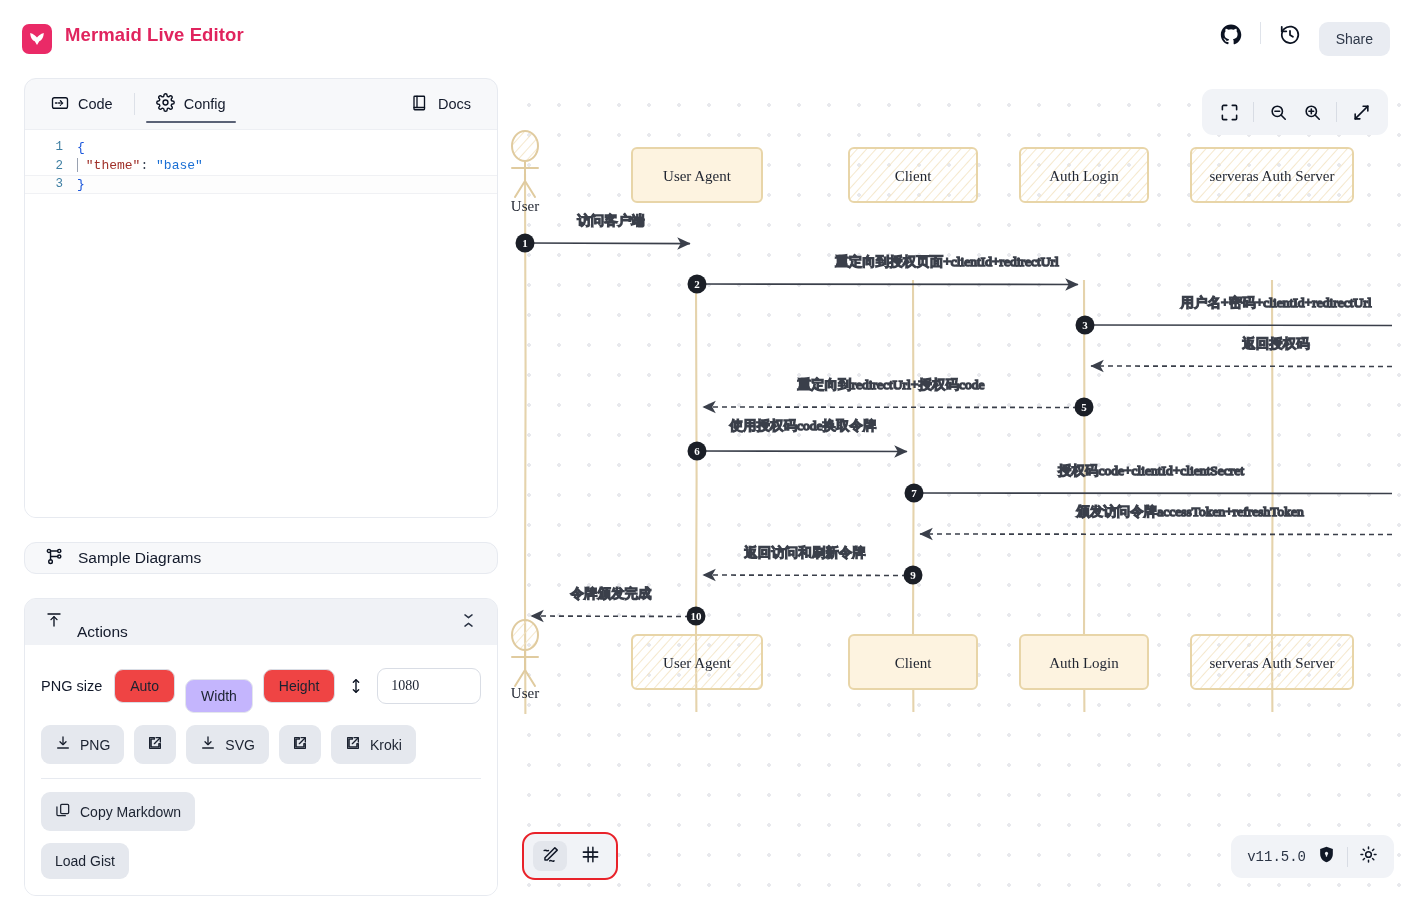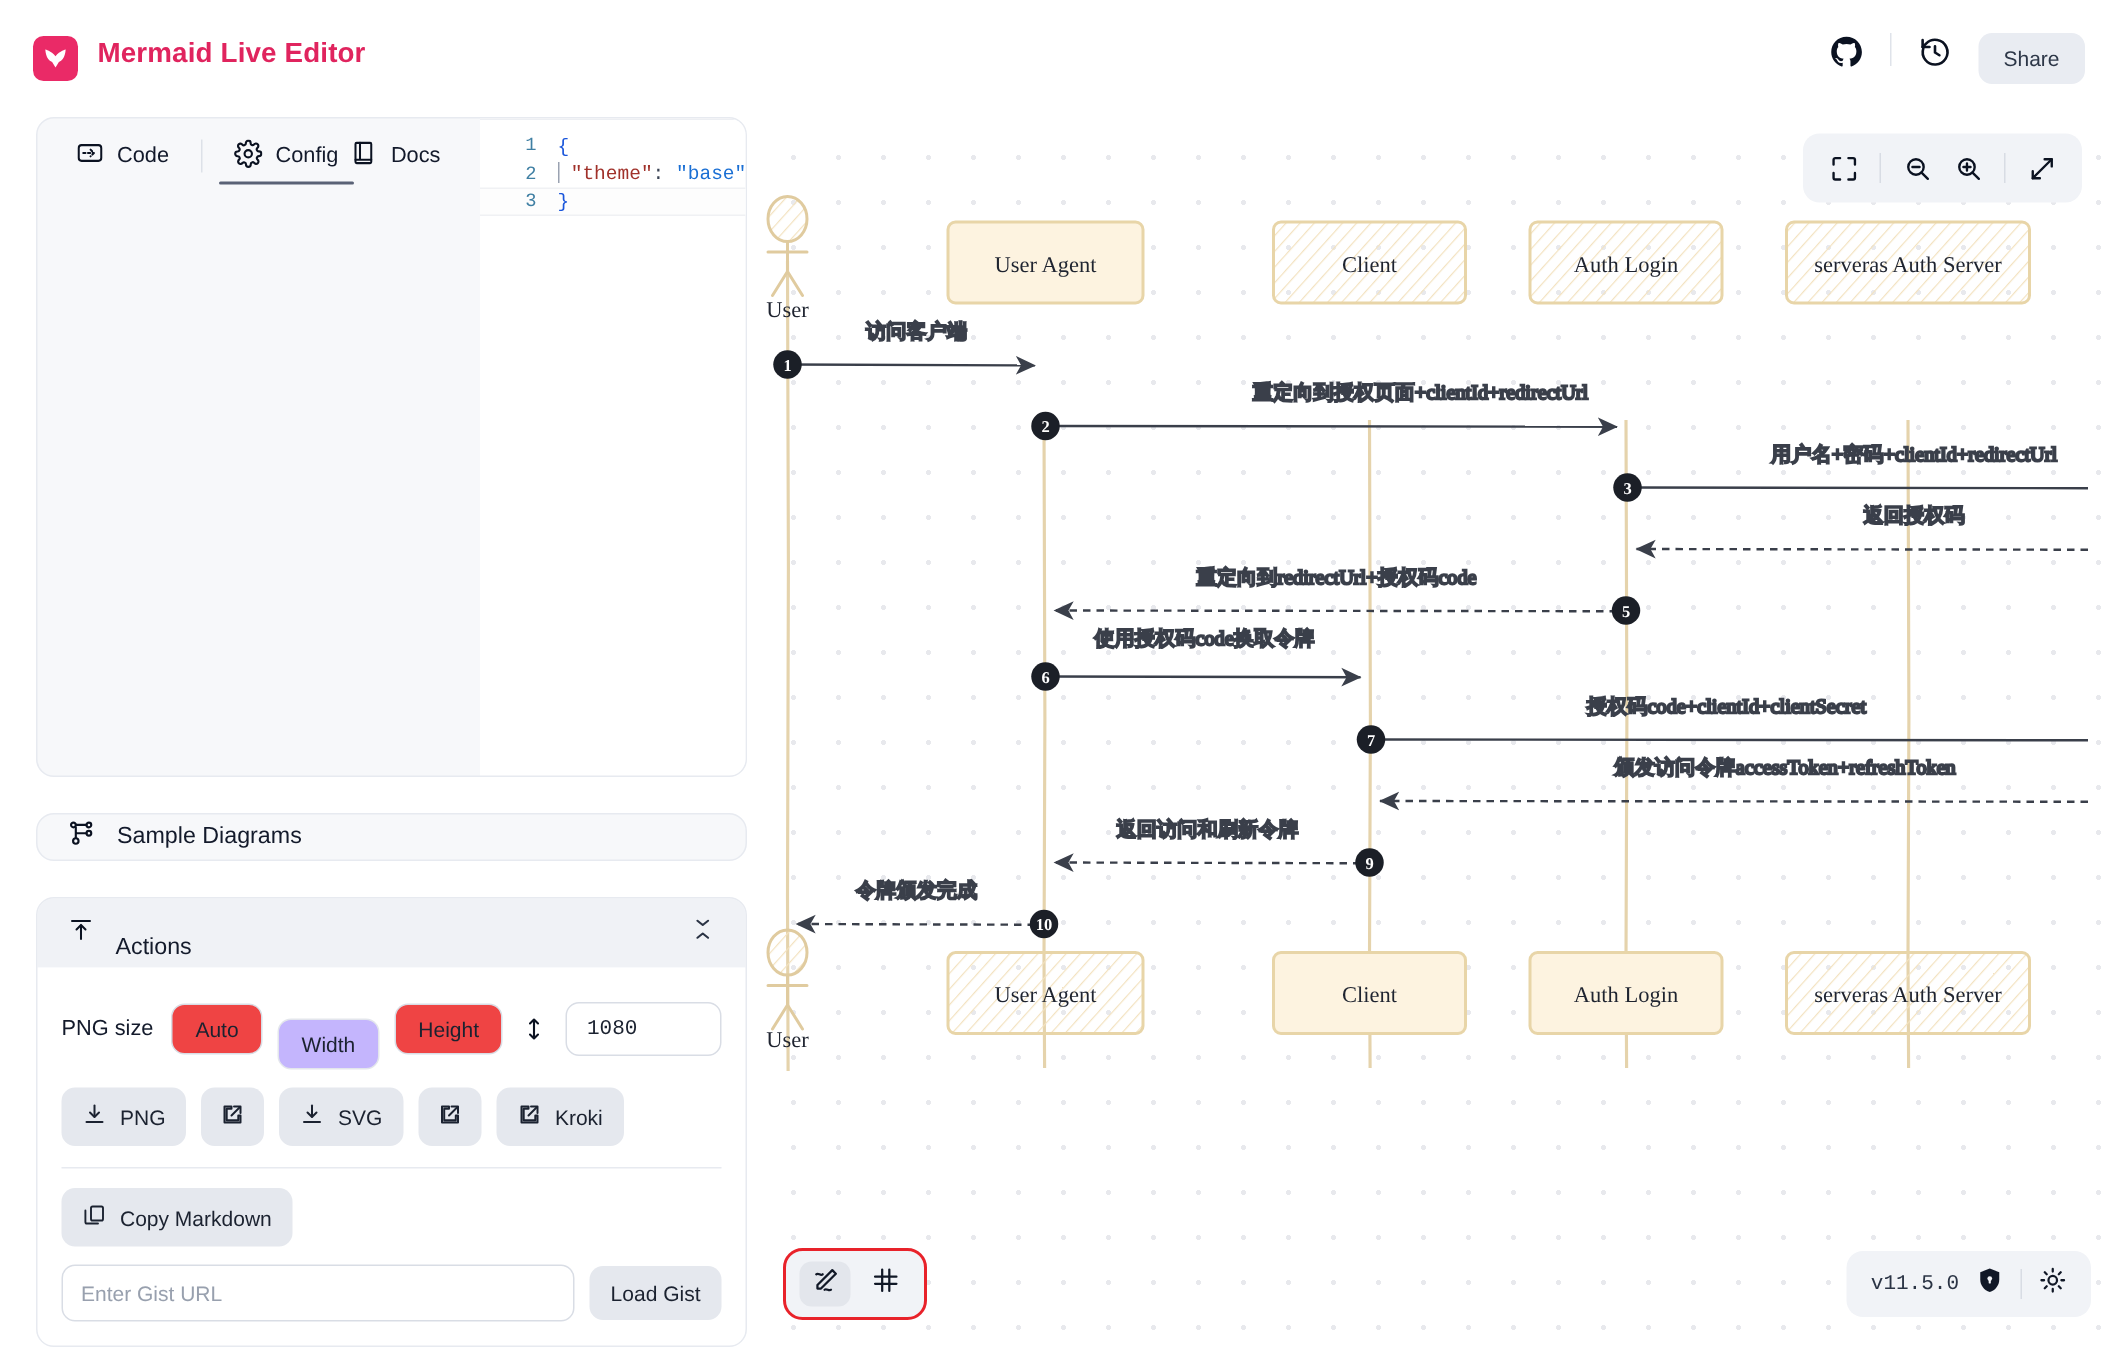--- a/index.html
+++ b/index.html
@@ -51,21 +51,21 @@
     width: 474px; height: 810px;
   }
   .panel {
     background: #f7f8fa;
     border: 1px solid #e7eaf0;
     border-radius: 12px;
     overflow: hidden;
   }
 
   
-  .editor-panel { height: 440px; display: flex; flex-direction: row; }
+  .editor-panel { height: 440px; display: flex; flex-direction: column; }
   .tabs {
     display: flex; align-items: center; height: 50px;
     padding: 0 22px; gap: 0;
   }
   .tab {
     display: flex; align-items: center; gap: 9px;
     height: 50px; padding: 0 4px;
     font-size: 14.5px; color: #131a2b; cursor: pointer;
     position: relative;
   }
@@ -122,21 +122,21 @@
     border: 1px solid #d9dde5; background: #ef4444;
     border-radius: 9px; padding: 8px 15px;
     font-size: 14px; color: #1b2230; cursor: pointer;
     font-family: "Liberation Sans", sans-serif;
   }
   .seg.active { background: #c4b5fd; border-color: #e3e6ec; margin-top: 20px; }
   .sizeinput {
     flex: 1; border: 1px solid #d9dde5; background:#fff;
     border-radius: 9px; padding: 9px 13px;
     font-size: 14px; color: #1b2230; min-width: 0;
-    font-family: Liberation Mono, monospace;
+    font-family: Liberation Serif, serif;
   }
   .updown { color:#0b1221; display:flex; align-items:center; padding: 0 3px; cursor:pointer;}
 
   .btn {
     background: #e5e8ee; border: none; border-radius: 9px;
     padding: 10px 14px; font-size: 14px; color: #1b2230;
     display: flex; align-items: center; justify-content:center; gap: 9px;
     cursor: pointer; font-family: "Liberation Sans", sans-serif;
   }
   .btn.sq { padding: 10px 13px; }
@@ -400,21 +400,20 @@
             <svg width="16" height="16" viewBox="0 0 24 24" fill="none" stroke="#1b2230" stroke-width="1.9" stroke-linecap="round" stroke-linejoin="round">
               <rect x="8.5" y="3.5" width="12" height="14" rx="1.6"></rect>
               <path d="M15.5 20.5h-11a1.6 1.6 0 0 1-1.6-1.6V7.5"></path>
             </svg>
           </span>
           <span>Copy Markdown</span>
         </button>
       </div>
 
       <div class="row">
-        <div class="gistinput">Enter Gist URL</div>
         <button class="btn">Load Gist</button>
       </div>
 
     </div>
   </div>
 </div>
 
 <div class="canvas">
 
   <div class="zoom-toolbar">

